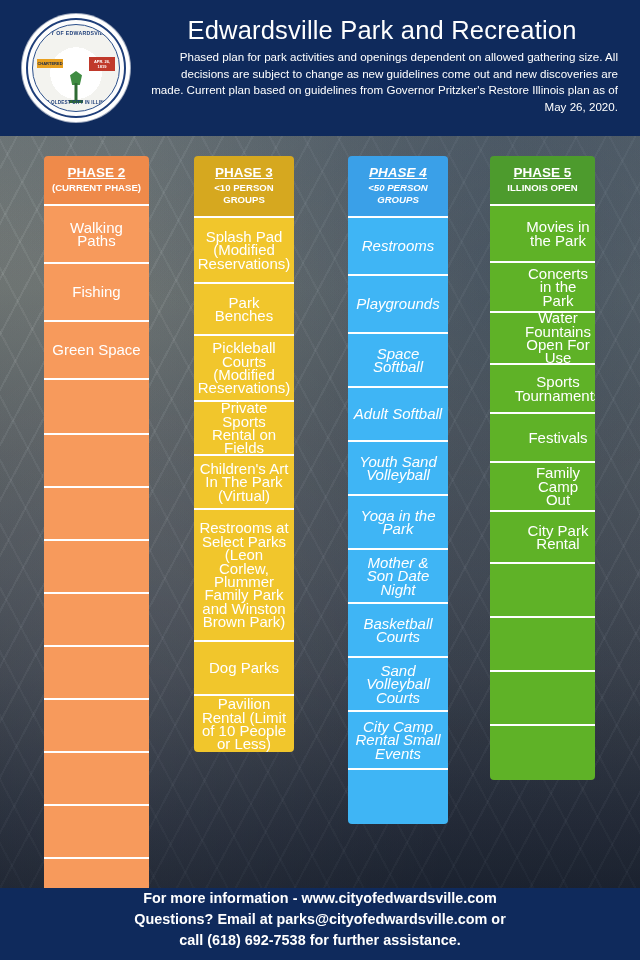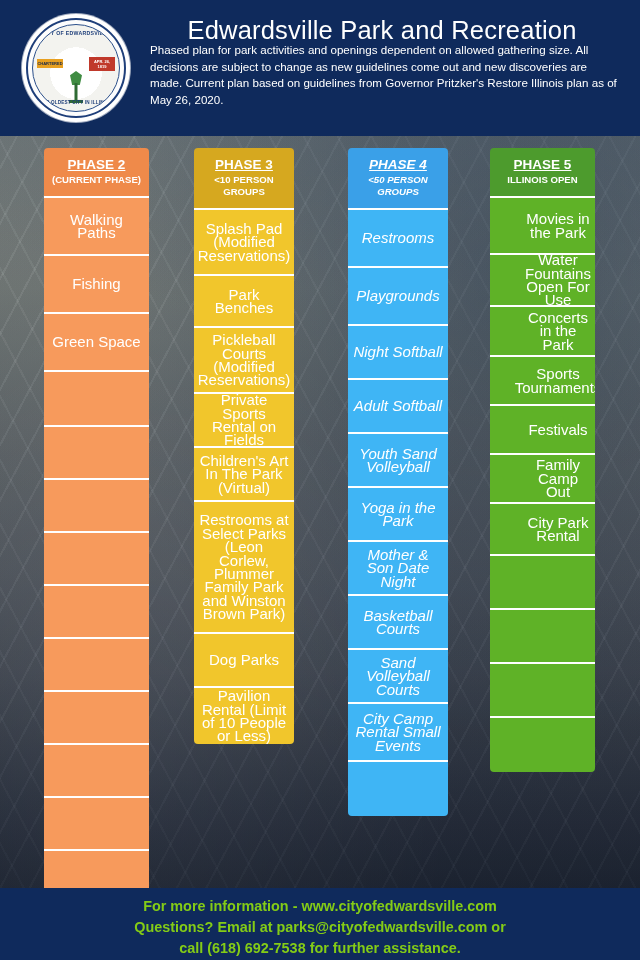--- a/index.html
+++ b/index.html
@@ -55,22 +55,22 @@
     top: 16px;
     text-align: center;
     font-size: 25.5px;
     font-weight: normal;
     letter-spacing: 0.2px;
   }
   .header-sub {
     position: absolute;
     left: 150px;
     right: 22px;
-    top: 42px;
-    text-align: left;
+    top: 49px;
+    text-align: right;
     font-size: 11.6px;
     line-height: 16.5px;
     color: #ffffff;
   }
   .logo {
     position: absolute;
     left: 22px;
     top: 14px;
     width: 108px;
     height: 108px;
@@ -165,21 +165,21 @@
     transform: translateX(-50%);
     bottom: 0;
     width: 14px;
     height: 3px;
     background: #2f6b34;
   }
 
   
   .board {
     position: absolute;
-    top: 136px;
+    top: 144px;
     left: 0;
     width: 615px;
     height: 752px;
     z-index: 4;
   }
   .column {
     position: absolute;
     top: 12px;
     width: 100px;
     border-radius: 4px;
@@ -232,24 +232,23 @@
   #col-p5 .cell { background: #5fb227; border-top: 2px solid #ffffff; padding-left: 36px; }
 
   
   .footer {
     position: absolute;
     left: 0;
     bottom: 0;
     width: 640px;
     height: 72px;
     background: #0f2a5c;
-    color: #84cc16;
+    color: #ffffff;
     text-align: center;
     z-index: 5;
-    padding-top: 8px;
     box-sizing: border-box;
   }
   .footer div {
     font-size: 14.4px;
     font-weight: bold;
     line-height: 21px;
   }
 </style>
 </head>
 <body>
@@ -316,39 +315,39 @@
       <div class="cell" style="height:58px">Pavilion Rental (Limit of 10 People or Less)</div>
     </div>
 
     <div class="column" id="col-p4">
       <div class="col-head">
         <span class="phase">PHASE 4</span>
         <span class="note">&lt;50 PERSON GROUPS</span>
       </div>
       <div class="cell" style="height:58px">Restrooms</div>
       <div class="cell" style="height:58px">Playgrounds</div>
-      <div class="cell" style="height:54px">Night Softball</div>
+      <div class="cell" style="height:54px">Space Softball</div>
       <div class="cell" style="height:54px">Adult Softball</div>
       <div class="cell" style="height:54px">Youth Sand Volleyball</div>
       <div class="cell" style="height:54px">Yoga in the Park</div>
       <div class="cell" style="height:54px">Mother &amp; Son Date Night</div>
       <div class="cell" style="height:54px">Basketball Courts</div>
       <div class="cell" style="height:54px">Sand Volleyball Courts</div>
       <div class="cell" style="height:58px">City Camp Rental Small Events</div>
       <div class="cell" style="height:56px"></div>
     </div>
 
     <div class="column" id="col-p5">
       <div class="col-head">
         <span class="phase">PHASE 5</span>
         <span class="note">ILLINOIS OPEN</span>
       </div>
       <div class="cell" style="height:57px">Movies in the Park</div>
+      <div class="cell" style="height:50px">Concerts in the Park</div>
       <div class="cell" style="height:52px">Water Fountains Open For Use</div>
-      <div class="cell" style="height:50px">Concerts in the Park</div>
       <div class="cell" style="height:49px">Sports Tournaments</div>
       <div class="cell" style="height:49px">Festivals</div>
       <div class="cell" style="height:49px">Family Camp Out</div>
       <div class="cell" style="height:52px">City Park Rental</div>
       <div class="cell" style="height:54px"></div>
       <div class="cell" style="height:54px"></div>
       <div class="cell" style="height:54px"></div>
       <div class="cell" style="height:56px"></div>
     </div>
   </div>

